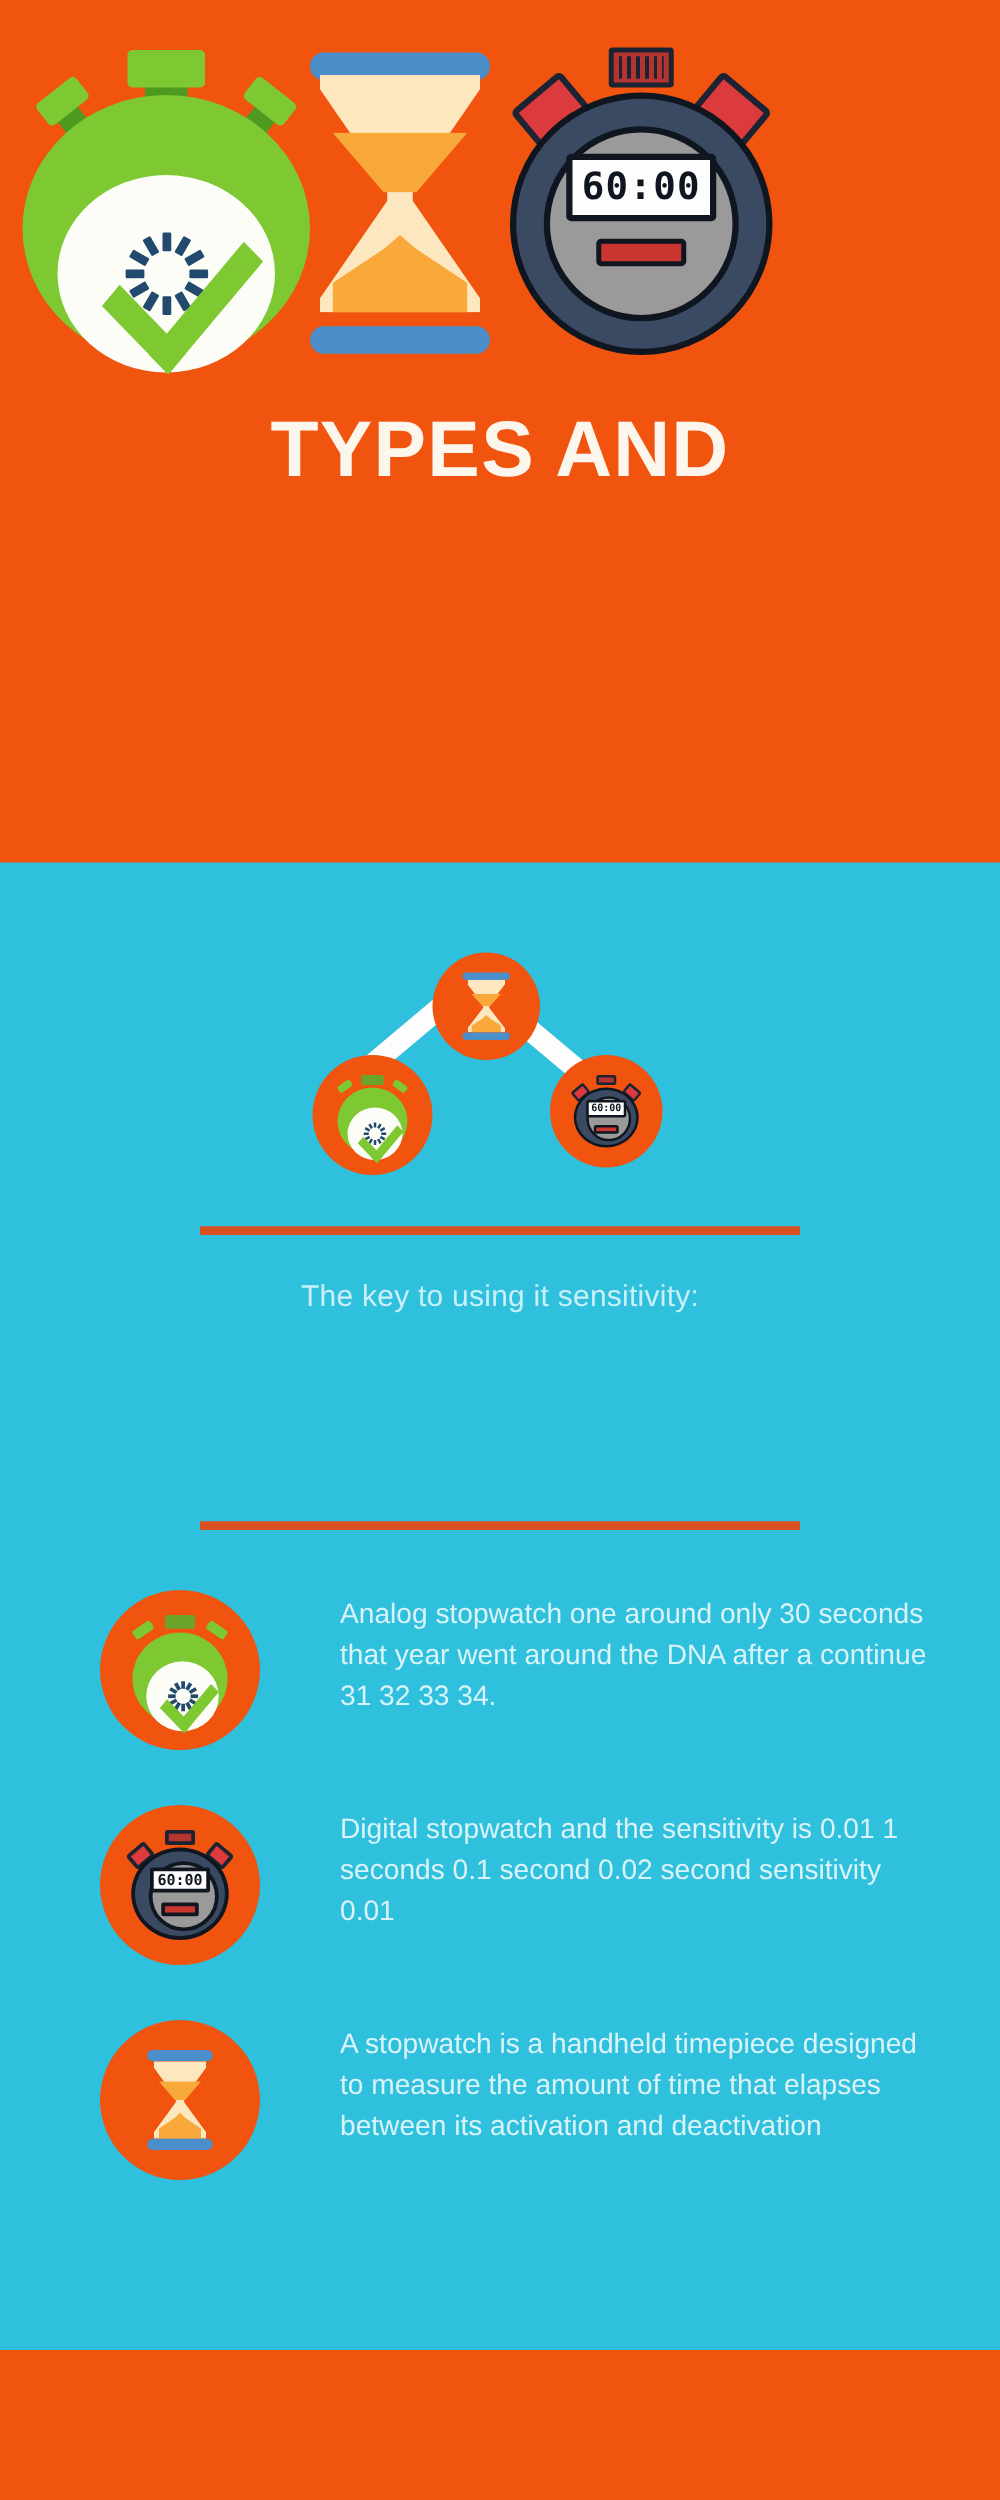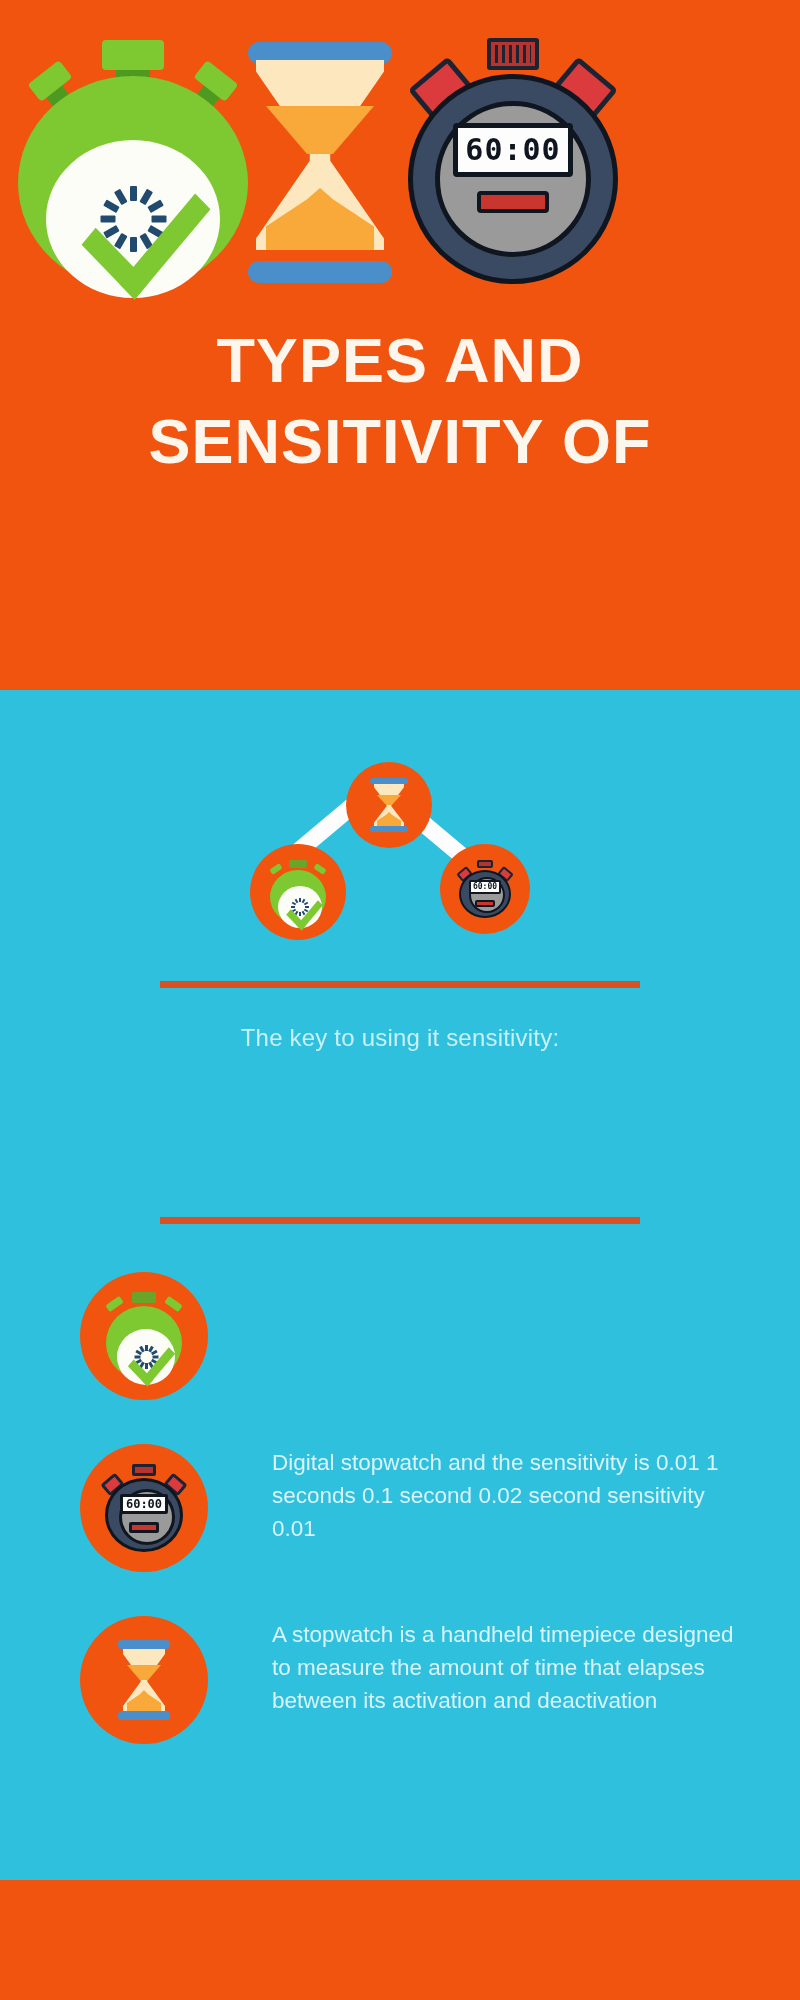--- a/index.html
+++ b/index.html
@@ -410,21 +410,20 @@
           <span class="dg-digits">60:00</span>
         </div>
         <div class="dg-redbar"></div>
       </div>
     </div>
 
   </div>
 
   <div class="title">
     <span>TYPES AND</span>
-    <span>SENSITIVITY OF</span>
   </div>
 
   <div class="nodes">
     <div class="edge left"></div>
     <div class="edge right"></div>
 
     <div class="node node-top">
       <div class="mini-hg">
         <div class="mh-cap top"></div>
         <div class="mh-glass"></div>
@@ -556,20 +555,21 @@
                   </div>
                 <div class="mtick" style="transform:rotate(330deg)">
                     <i></i>
                   </div>
               </div>
               <div class="check"></div>
             </div>
           </div>
         </div>
       </div>
+      <div class="btext">Analog stopwatch one around only 30 seconds that year went around the DNA after a continue 31 32 33 34.</div>
     </div>
 
     <div class="bullet">
       <div class="circle">
         <div class="med-dg">
           <div class="wing l"></div>
           <div class="wing r"></div>
           <div class="btn"></div>
           <div class="body">
             <div class="inner"></div>

